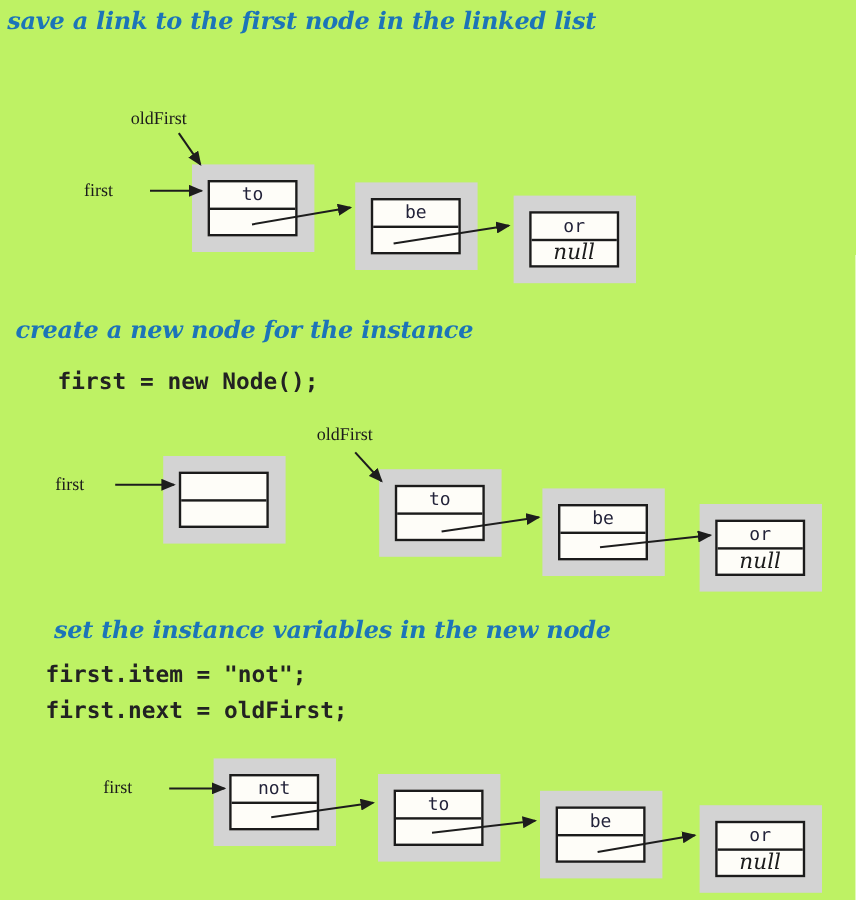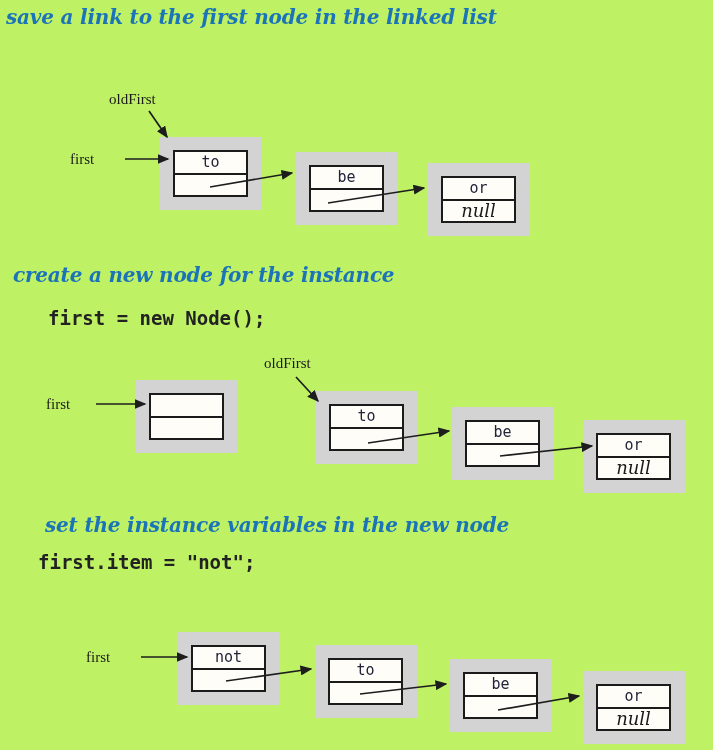--- a/index.html
+++ b/index.html
@@ -185,20 +185,21 @@
       </div>
       <div class="divider"></div>
       <div class="cell">
         <span class="next-text">null</span>
       </div>
     </div>
   </div>
 
   <div class="heading" style="left:6px; top:513px;margin-left:39px;">set the instance variables in the new node</div>
   <div class="code" style="left:38px; top:551px;">first.item = "not";</div>
+  <div class="code" style="left:38px; top:581px;">first.next = oldFirst;</div>
 
   <div class="ptr-label" style="left:86px; top:649px;">first</div>
 
   <div class="node" style="left:178px; top:632px;padding-left:41px;">
     <div class="box">
       <div class="cell">
         <span class="item-text">not</span>
       </div>
       <div class="divider"></div>
       <div class="cell">

